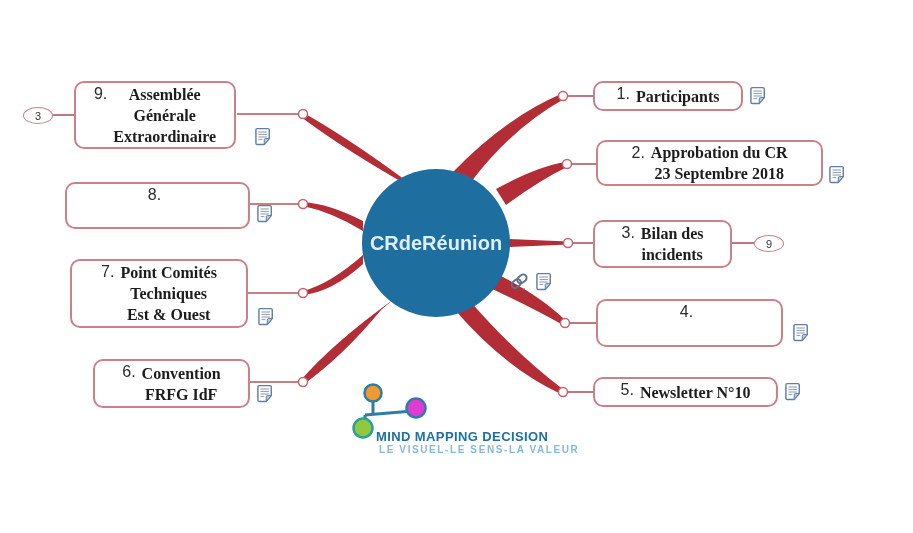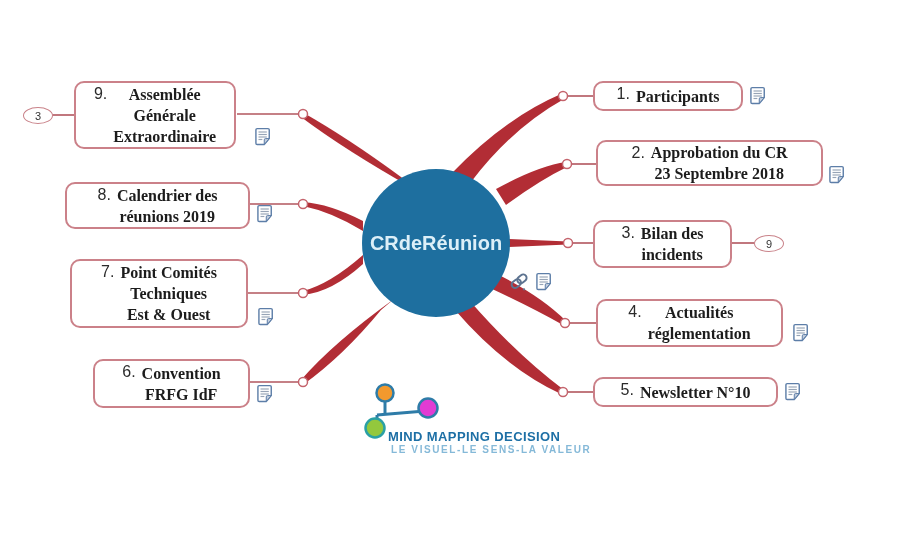--- a/index.html
+++ b/index.html
@@ -31,21 +31,21 @@
 
   .badge{
     position:absolute;background:#ffffff;border:1.5px solid #c98289;border-radius:50%;
     width:30px;height:17px;display:flex;align-items:center;justify-content:center;
     font-size:11px;color:#333;box-sizing:border-box;
   }
 
   .icon{position:absolute;display:block;}
 
   
-  .logo{position:absolute;left:355px;top:383px;width:190px;height:70px;}
+  .logo{position:absolute;left:343px;top:383px;width:190px;height:70px;}
   .logo-title{position:absolute;left:33px;top:46px;font-size:13px;font-weight:700;color:#1d6fa5;letter-spacing:.4px;white-space:nowrap;}
   .logo-tag{position:absolute;left:36px;top:61px;font-size:10px;font-weight:700;color:#85b9d8;letter-spacing:1.6px;white-space:nowrap;}
 </style>
 </head>
 <body>
 
 <div id="stage">
 
   <svg width="0" height="0" style="position:absolute">
     <defs>
@@ -140,22 +140,20 @@
 
   <div class="topic multi" style="left:593px;top:220px;width:139px;height:48px;">
     <span class="num">3.</span>
     <span class="label">Bilan des
 incidents</span>
   </div>
   <div class="badge" style="left:754px;top:235px;">9</div>
 
   <div class="topic multi" style="left:596px;top:299px;width:187px;height:48px;">
     <span class="num">4.</span>
-    <span class="label">Actualités
-réglementation</span>
   </div>
   <svg class="icon" style="left:791px;top:322px;pointer-events:auto" width="20" height="21">
       <use href="#ic-doc"></use>
     </svg>
 
   <div class="topic" style="left:593px;top:377px;width:185px;height:30px;">
     <span class="num">5.</span>
     <span class="label">Newsletter N°10</span>
   </div>
   <svg class="icon" style="left:783px;top:381px;pointer-events:auto" width="20" height="21">
@@ -168,22 +166,20 @@
 Générale
 Extraordinaire</span>
   </div>
   <div class="badge" style="left:23px;top:107px;">3</div>
   <svg class="icon" style="left:253px;top:126px;pointer-events:auto" width="20" height="21">
       <use href="#ic-doc"></use>
     </svg>
 
   <div class="topic multi" style="left:65px;top:182px;width:185px;height:47px;">
     <span class="num">8.</span>
-    <span class="label">Calendrier des
-réunions 2019</span>
   </div>
   <svg class="icon" style="left:255px;top:203px;pointer-events:auto" width="20" height="21">
       <use href="#ic-doc"></use>
     </svg>
 
   <div class="topic multi" style="left:70px;top:259px;width:178px;height:69px;">
     <span class="num">7.</span>
     <span class="label">Point Comités
 Techniques
 Est &amp; Ouest</span>

